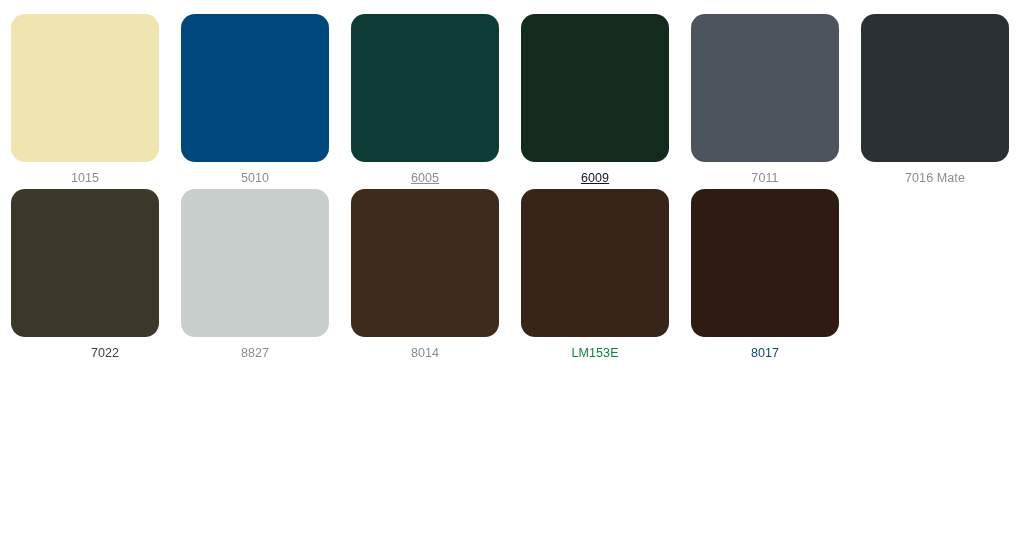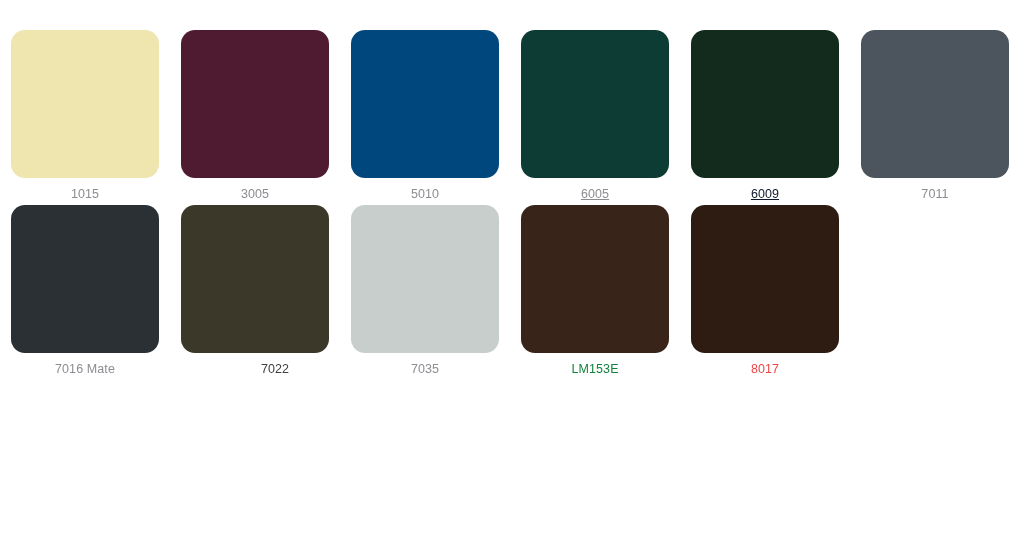--- a/index.html
+++ b/index.html
@@ -26,21 +26,21 @@
     row-gap: 0;
   }
 
   .swatch-cell {
     width: 170px;
     height: 175px;
     box-sizing: border-box;
     display: flex;
     flex-direction: column;
     align-items: center;
-    padding-top: 30px;
+    padding-top: 14px;
   }
 
   .swatch-chip {
     width: 148px;
     height: 148px;
     border-radius: 14px;
     box-sizing: border-box;
     flex: 0 0 auto;
   }
 
@@ -57,24 +57,20 @@
 </style>
 </head>
 <body>
 
 <div class="palette-grid">
     <div class="swatch-cell">
       <div class="swatch-chip" style="background: rgb(239, 229, 174); border-radius: 14px;"></div>
       <div class="swatch-label" style="color: rgb(140, 140, 146);">1015</div>
     </div>
     <div class="swatch-cell">
-      <div class="swatch-chip" style="background: rgb(78, 27, 48); border-radius: 14px;"></div>
-      <div class="swatch-label" style="color: rgb(140, 140, 146);">3005</div>
-    </div>
-    <div class="swatch-cell">
       <div class="swatch-chip" style="background: rgb(0, 71, 125); border-radius: 14px;"></div>
       <div class="swatch-label" style="color: rgb(140, 140, 146);">5010</div>
     </div>
     <div class="swatch-cell">
       <div class="swatch-chip" style="background: rgb(12, 60, 51); border-radius: 14px;"></div>
       <div class="swatch-label" style="color: rgb(140, 140, 146); text-decoration: underline;">6005</div>
     </div>
     <div class="swatch-cell">
       <div class="swatch-chip" style="background: rgb(18, 43, 29); border-radius: 14px;"></div>
       <div class="swatch-label" style="color: #0f172a; text-decoration: underline;">6009</div>
@@ -86,23 +82,27 @@
     <div class="swatch-cell">
       <div class="swatch-chip" style="background: rgb(43, 48, 52); border-radius: 14px;"></div>
       <div class="swatch-label" style="color: rgb(140, 140, 146);">7016 Mate</div>
     </div>
     <div class="swatch-cell">
       <div class="swatch-chip" style="background: rgb(59, 56, 41); border-radius: 14px;"></div>
       <div class="swatch-label" style="color: #404040; margin-left: 40px;">7022</div>
     </div>
     <div class="swatch-cell">
       <div class="swatch-chip" style="background: rgb(200, 206, 203); border-radius: 14px;"></div>
-      <div class="swatch-label" style="color: rgb(140, 140, 146);">7035</div>
+      <div class="swatch-label" style="color: rgb(140, 140, 146);">8827</div>
+    </div>
+    <div class="swatch-cell">
+      <div class="swatch-chip" style="background: rgb(62, 43, 28); border-radius: 14px;"></div>
+      <div class="swatch-label" style="color: rgb(140, 140, 146);">8014</div>
     </div>
     <div class="swatch-cell">
       <div class="swatch-chip" style="background: rgb(56, 36, 25); border-radius: 14px;"></div>
       <div class="swatch-label" style="color: #15803d;">LM153E</div>
     </div>
     <div class="swatch-cell">
       <div class="swatch-chip" style="background: rgb(46, 28, 19); border-radius: 14px;"></div>
-      <div class="swatch-label" style="color: #ef4444;">8017</div>
+      <div class="swatch-label" style="color: #0c4a6e;">8017</div>
     </div>
   </div>
 
 </body></html>

